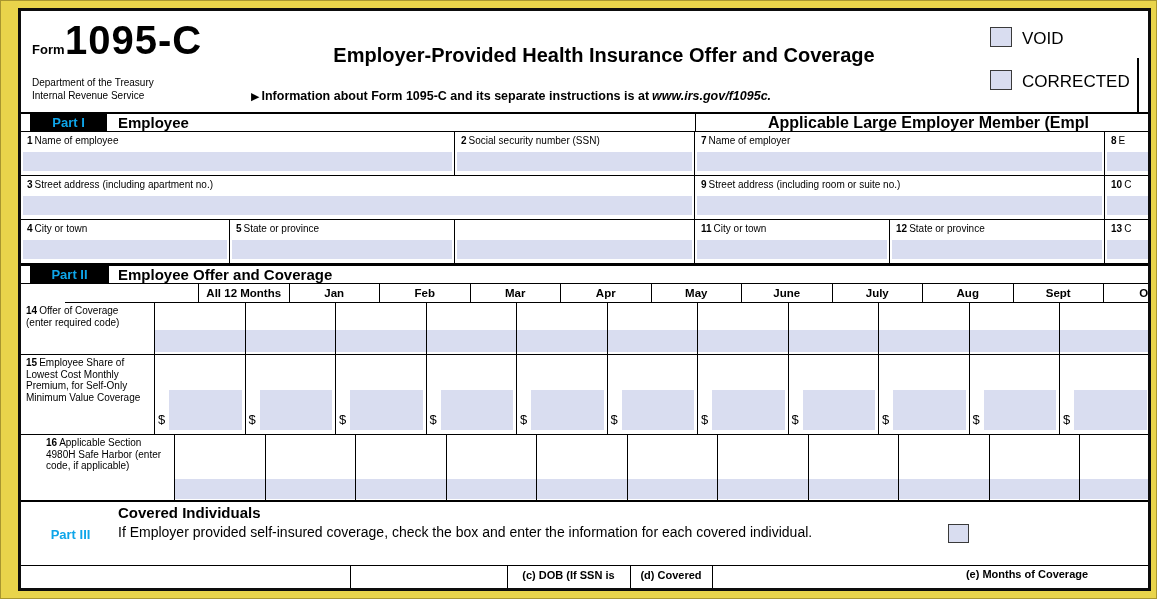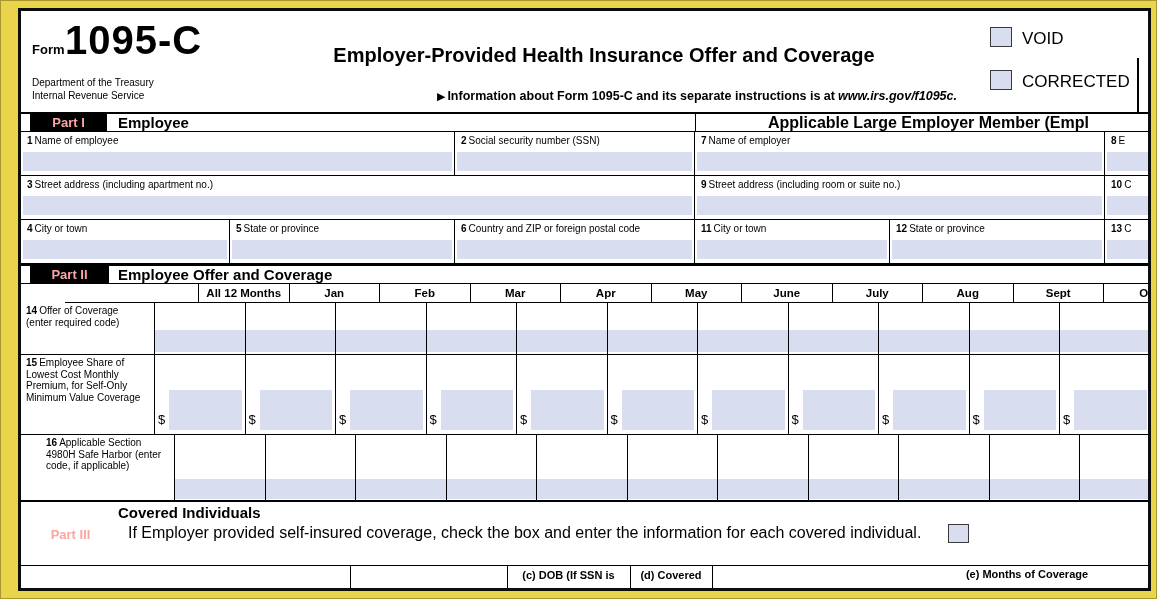--- a/index.html
+++ b/index.html
@@ -12,39 +12,39 @@
            border:3px solid #0d0d0d; overflow:hidden; }
   .abs { position:absolute; }
 
   
   .form-word   { left:11px; top:31px; font-size:13px; font-weight:bold; }
   .form-number { left:44px; top:7px;  font-size:40px; font-weight:bold; letter-spacing:1px; }
   .agency      { left:11px; top:66px; font-size:10px; line-height:12.5px; }
   .title-block { left:230px; top:0; width:706px; height:100px; }
   .form-title  { position:absolute; top:33px; left:0; right:0; text-align:center;
                  font-size:20px; font-weight:bold; }
-  .info-line   { position:absolute; top:78px; left:0; right:0; text-align:right;
+  .info-line   { position:absolute; top:78px; left:0; right:0; text-align:left;
                  font-size:12.5px; font-weight:bold; }
   .info-line .arrow { font-size:11px; margin-right:2px; }
   .info-line .url   { font-style:italic; margin-left:3px; }
 
   .cb { width:22px; height:20px; background:#D9DDF0; border:1px solid #3a3a3a; }
   .void-cb      { left:969px; top:16px; }
   .corrected-cb { left:969px; top:59px; }
   .cb-label { font-size:17px; }
   .void-label      { left:1001px; top:18px; }
   .corrected-label { left:1001px; top:61px; }
   .header-vline { left:1116px; top:47px; width:2px; height:54px; background:#000; }
 
   
   .bar  { left:0; width:1360px; background:#fff; border-top:2px solid #000; border-bottom:1px solid #000; }
   .bar1 { top:101px; height:20px; }
   .bar2 { top:253px; height:20px; }
   .bar3 { top:489px; height:22px; border-bottom:none; }
-  .chip { position:absolute; left:9px; top:0; bottom:0; background:#000; color:#fca5a5;
+  .chip { position:absolute; left:9px; top:0; bottom:0; background:#000; color:#0ea5e9;
           font-weight:bold; font-size:13px; display:flex; align-items:center; justify-content:center; }
   .chip1 { width:77px; } .chip2 { width:79px; } .chip3 { width:81px;margin-top:32px; }
   .bar-title { position:absolute; top:0; bottom:0; display:flex; align-items:center;
                font-weight:bold; font-size:15px; white-space:nowrap; }
   .t-left  { left:97px; }
   .t-right { left:747px; font-size:16px; }
   .bar-divider { position:absolute; left:674px; top:0; bottom:0; width:1px; background:#000; }
 
   
   .fieldrows { top:121px; left:0; width:1344px; }
@@ -66,21 +66,21 @@
   .t2cell  { width:90.5px; flex:none; border-right:1px solid #000; position:relative; }
   .t2head .t2cell { display:flex; align-items:center; justify-content:center;
                     font-weight:bold; font-size:11.5px; }
   .strip { position:absolute; left:0; right:0; background:#D9DDF0; }
   .r14 .strip { bottom:2px; height:22px; }
   .r16 .strip { bottom:1px; height:20px; }
   .money { position:absolute; left:3px; bottom:7px; font-size:13px; }
   .mbox  { position:absolute; left:14px; right:3px; bottom:4px; height:40px; background:#D9DDF0; }
 
   
-  .p3-instruction { top:513px; left:107px; font-size:16px; white-space:nowrap; }
+  .p3-instruction { top:513px; left:97px; font-size:14px; white-space:nowrap; }
   .p3-cb { left:927px; top:513px; width:21px; height:19px; }
 
   .p3t-line { top:554px; left:0; width:1360px; height:1px; background:#000; }
   .p3t-v { top:555px; width:1px; height:22px; background:#000; }
   .v1 { left:329px; } .v2 { left:486px; } .v3 { left:609px; } .v4 { left:691px; }
   .p3t-h { top:558px; text-align:center; font-weight:bold; font-size:11px; white-space:nowrap; }
   .hc { left:486px; width:123px; }
   .hd { left:609px; width:82px; }
   .he { left:691px; width:630px; top:557px; }
 </style>
@@ -151,21 +151,20 @@
       <div class="frow">
         <div class="fcell" style="width:209px">
           <div class="flabel"><b>4</b><span>City or town</span></div>
           <div class="finput"></div>
         </div>
         <div class="fcell" style="width:225px">
           <div class="flabel"><b>5</b><span>State or province</span></div>
           <div class="finput"></div>
         </div>
         <div class="fcell" style="width:240px">
-          <div class="flabel"><b>6</b><span>Country and ZIP or foreign postal code</span></div>
           <div class="finput"></div>
         </div>
         <div class="fcell" style="width:195px">
           <div class="flabel"><b>11</b><span>City or town</span></div>
           <div class="finput"></div>
         </div>
         <div class="fcell" style="width:215px">
           <div class="flabel"><b>12</b><span>State or province</span></div>
           <div class="finput"></div>
         </div>

